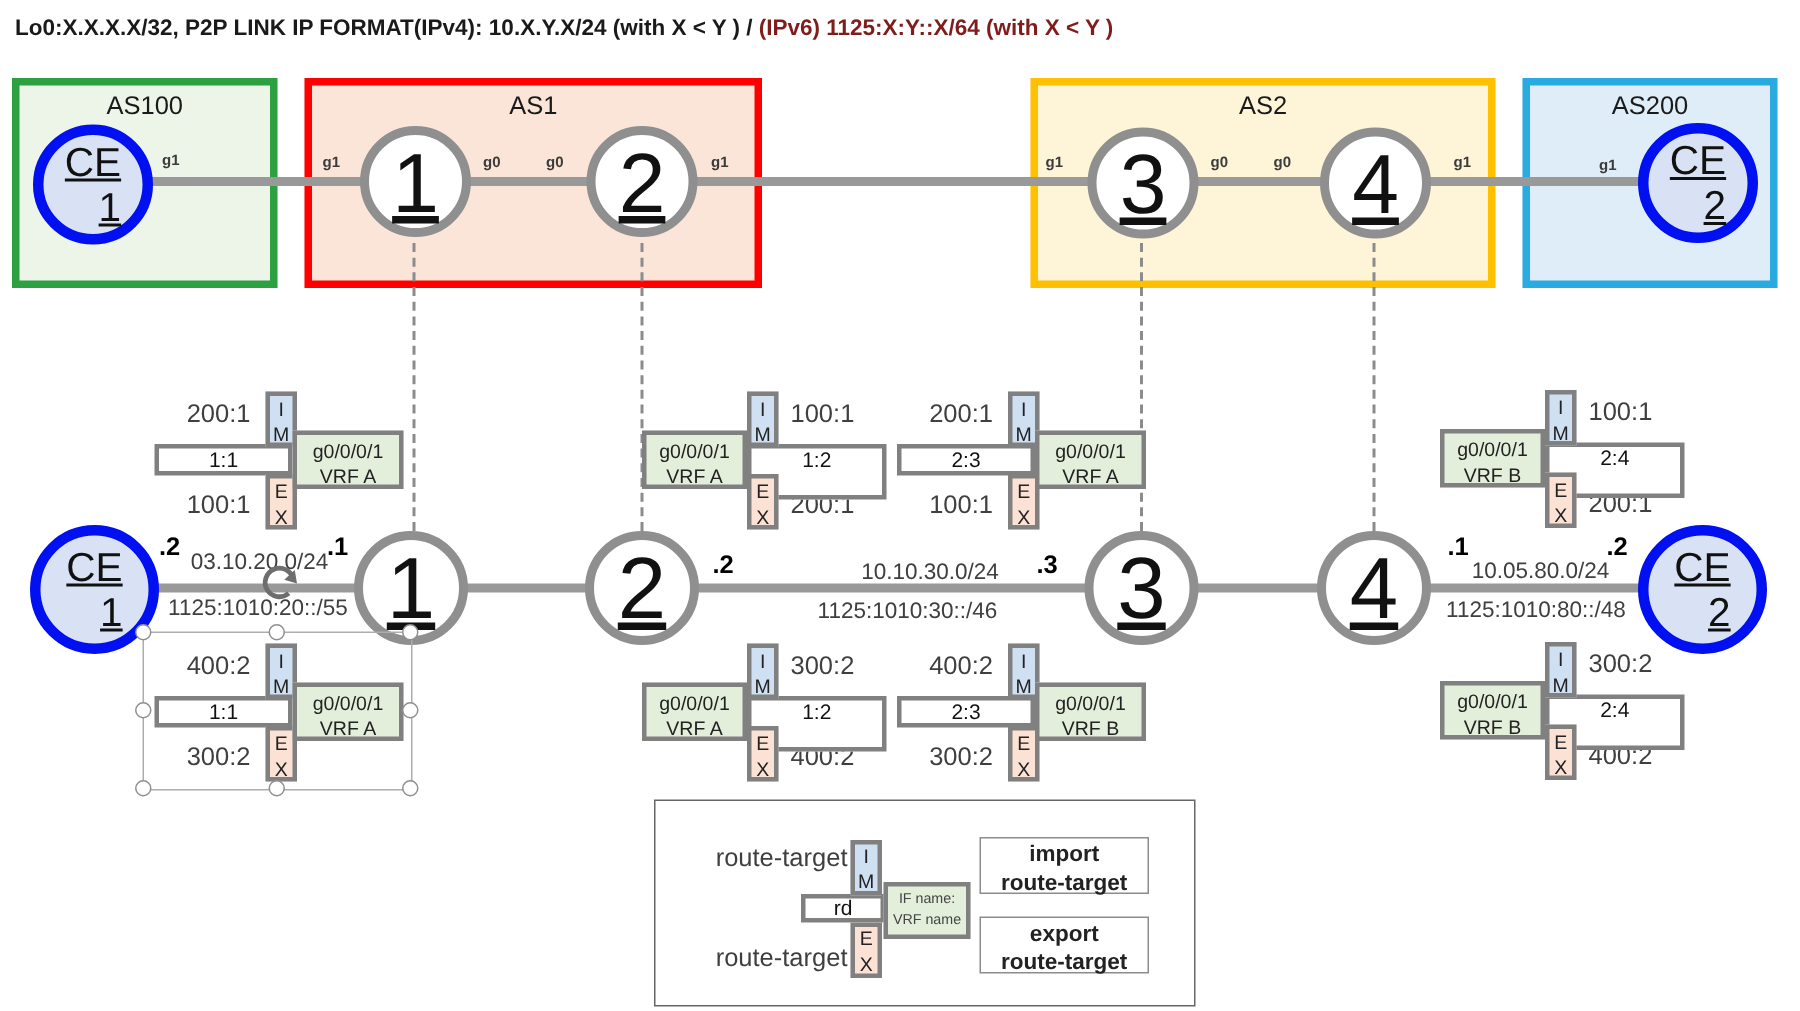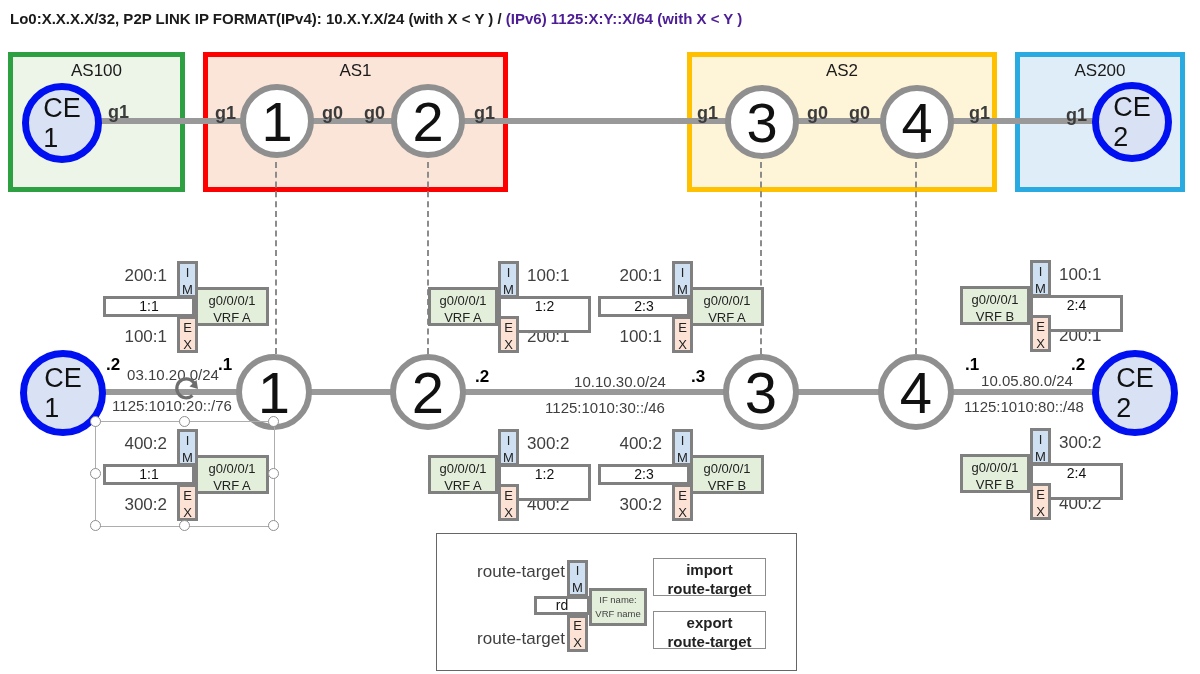--- a/index.html
+++ b/index.html
@@ -1,39 +1,39 @@
 <!DOCTYPE html>
 <html><head>
 <meta charset="utf-8">
 <style>
   html,body{margin:0;padding:0;background:#fff;}
   #canvas{position:relative;width:1200px;height:674px;background:#ffffff;overflow:hidden;
           font-family:"Liberation Sans","DejaVu Sans",sans-serif;color:#111;}
   .abs{position:absolute;}
   
   .header{left:10px;top:10px;width:1185px;font-size:15px;font-weight:bold;color:#1a1a1a;white-space:nowrap;}
-  .header .green{color:#4c1d95;text-align:center;}
+  .header .green{color:#7f1d1d;text-align:center;}
   
   .as-box{box-sizing:border-box;top:52px;height:140px;}
   .as-label{position:absolute;left:0;top:4px;width:100%;text-align:center;font-size:17px;color:#1a1a1a;}
   .as100{left:8px;width:177px;border:5px solid #2DA042;background:#EDF5E9;}
   .as1{left:203px;width:305px;border:5px solid #FF0000;background:#FBE5D8;}
   .as2{left:687px;width:310px;border:5px solid #FFC000;background:#FEF4D8;}
   .as200{left:1015px;width:170px;border:5px solid #29ABE2;background:#DEEDF8;}
   
   .hlink{height:6px;background:#999999;z-index:3;}
   .vdash{width:0;border-left:2px dashed #8C8C8C;z-index:2;}
   
   .circle{box-sizing:border-box;border-radius:50%;display:flex;align-items:center;justify-content:center;
-          text-align:left;z-index:6;}
+          text-align:right;z-index:6;text-decoration:underline;}
   .router{background:#fff;border:6px solid #8F8F8F;font-size:58px;font-weight:400;color:#111;}
   .router.top{font-size:56px;}
   .ce{background:#D9E2F4;border:7px solid #0010F0;font-size:27px;line-height:1.12;white-space:pre-line;color:#111;}
   
-  .iflabel{font-size:18px;font-weight:bold;color:#3B3B3B;z-index:7;}
+  .iflabel{font-size:10px;font-weight:bold;color:#3B3B3B;z-index:7;}
   .hostlbl{font-size:17px;font-weight:bold;color:#000;z-index:7;}
   .iplbl{font-size:15px;color:#3F3F3F;z-index:7;text-align:center;white-space:nowrap;}
   
   .rt{width:166px;height:95px;z-index:10;}
   .rt .cell{position:absolute;box-sizing:border-box;border:3px solid #808080;text-align:center;}
   .rt .im{background:#CEE0F2;font-size:13px;line-height:1.28;white-space:pre-line;color:#222;z-index:2;padding-top:1px;}
   .rt .ex{background:#FBE2D5;font-size:13px;line-height:1.28;white-space:pre-line;color:#222;z-index:2;padding-top:1px;}
   .rt .rd{background:#fff;font-size:14px;color:#111;z-index:1;line-height:15px;}
   .rt .vrf{background:#E3EFDB;font-size:13px;line-height:1.3;white-space:pre-line;color:#222;z-index:3;padding-top:3px;}
   .rt .num{position:absolute;font-size:17px;color:#3F3F3F;}
@@ -115,21 +115,21 @@
   <div class="abs circle router top" style="left:725px;top:85px;width:74px;height:74px;">3</div>
   <div class="abs circle router top" style="left:880px;top:85px;width:74px;height:74px;">4</div>
   <div class="abs circle ce" style="left:1092px;top:82px;width:80px;height:80px;">CE
 2</div>
 
   <div class="abs hlink" style="left:63px;top:389px;width:1072px;"></div>
 
   <span class="abs hostlbl" style="left:106px;top:355px;">.2</span>
   <span class="abs iplbl" style="left:112px;top:366px;width:122px;">03.10.20.0/24</span>
   <span class="abs hostlbl" style="left:218px;top:355px;">.1</span>
-  <span class="abs iplbl" style="left:106px;top:397px;width:132px;">1125:1010:20::/76</span>
+  <span class="abs iplbl" style="left:106px;top:397px;width:132px;">1125:1010:20::/55</span>
 
   <span class="abs hostlbl" style="left:475px;top:367px;">.2</span>
   <span class="abs iplbl" style="left:560px;top:373px;width:120px;">10.10.30.0/24</span>
   <span class="abs hostlbl" style="left:691px;top:367px;">.3</span>
   <span class="abs iplbl" style="left:540px;top:399px;width:130px;">1125:1010:30::/46</span>
 
   <span class="abs hostlbl" style="left:965px;top:355px;">.1</span>
   <span class="abs iplbl" style="left:967px;top:372px;width:120px;">10.05.80.0/24</span>
   <span class="abs hostlbl" style="left:1071px;top:355px;">.2</span>
   <span class="abs iplbl" style="left:958px;top:398px;width:132px;">1125:1010:80::/48</span>

